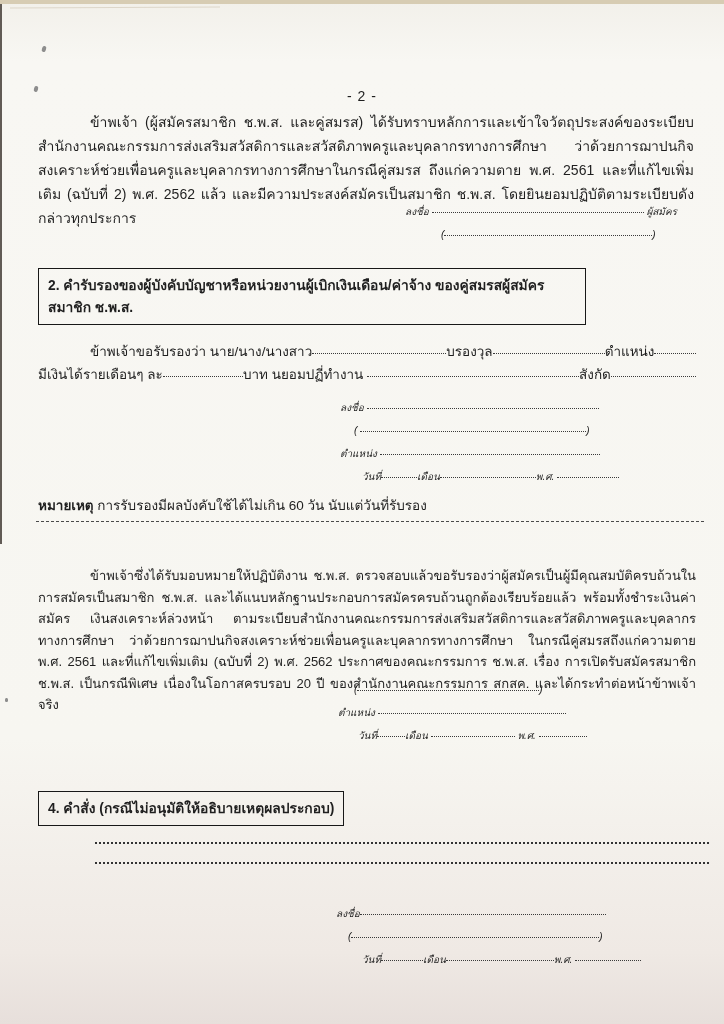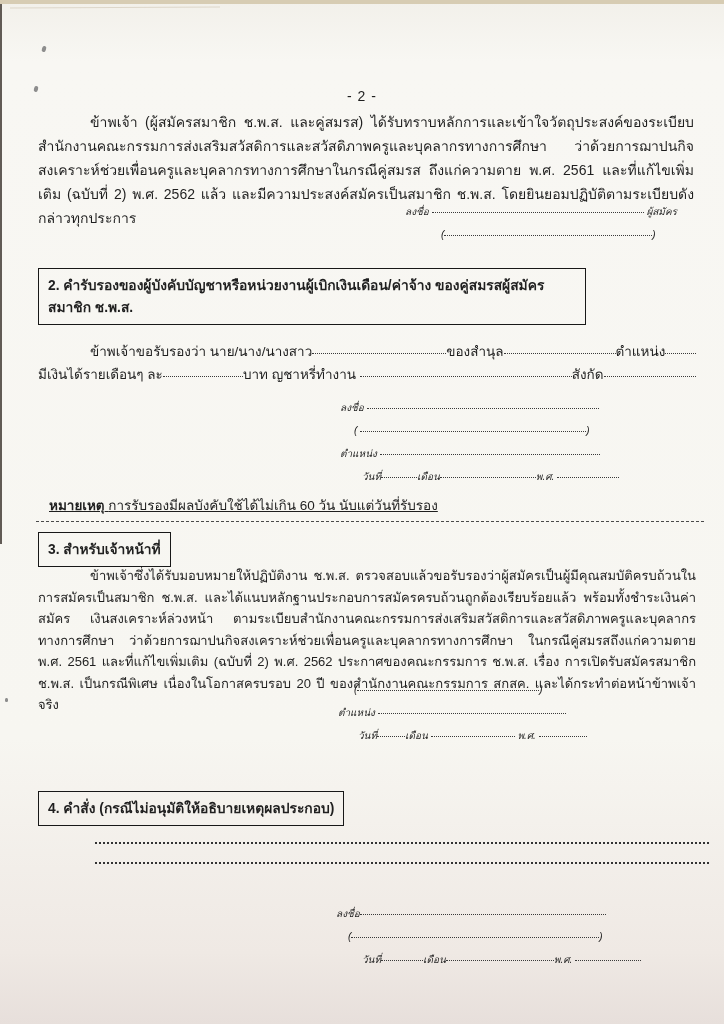--- a/index.html
+++ b/index.html
@@ -60,29 +60,29 @@
       <span>(</span><span class="dl" style="width:208px;"></span><span>)</span>
     </div>
   </div>
 
   <div class="abs box" style="left:38px;top:268px;width:528px;">2. คำรับรองของผู้บังคับบัญชาหรือหน่วยงานผู้เบิกเงินเดือน/ค่าจ้าง ของคู่สมรสผู้สมัครสมาชิก ช.พ.ส.</div>
 
   <div class="abs" style="left:38px;top:308px;width:658px;margin-top:32px;">
     <div class="row">
       <span style="padding-left:52px;">ข้าพเจ้าขอรับรองว่า นาย/นาง/นางสาว</span>
       <span class="dl" style="width:134px;"></span>
-      <span>ของสำนุล</span>
+      <span>บรองวุล</span>
       <span class="dl" style="width:112px;"></span>
       <span>ตำแหน่ง</span>
       <span class="dl fill"></span>
     </div>
     <div class="row">
       <span>มีเงินได้รายเดือนๆ ละ</span>
       <span class="dl" style="width:80px;"></span>
-      <span>บาท ญชาหรี่ทำงาน</span>&nbsp;
+      <span>บาท นยอมปฏี่ทำงาน</span>&nbsp;
       <span class="dl" style="width:212px;"></span>
       <span>สังกัด</span>
       <span class="dl fill"></span>
     </div>
   </div>
 
   <div class="abs sig" style="left:340px;top:396px;">
     <div>
       <span>ลงชื่อ</span>
       <span class="dl" style="width:232px;"></span>
@@ -92,27 +92,26 @@
     </div>
     <div>
       <span>ตำแหน่ง</span>
       <span class="dl" style="width:220px;"></span>
     </div>
     <div style="margin-left:22px;">
       <span>วันที่</span><span class="dl" style="width:36px;"></span><span>เดือน</span><span class="dl" style="width:96px;"></span><span>พ.ศ.</span>&nbsp;<span class="dl" style="width:62px;"></span>
     </div>
   </div>
 
-  <div class="abs note" style="left:49px;top:494px;text-decoration:underline;">
+  <div class="abs note" style="left:38px;top:494px;">
     <b class="inl">หมายเหตุ</b>&nbsp;<span>การรับรองมีผลบังคับใช้ได้ไม่เกิน 60 วัน นับแต่วันที่รับรอง</span>
   </div>
 
   <div class="abs dash-sep" style="left:36px;top:521px;width:668px;"></div>
 
-  <div class="abs box" style="left:38px;top:532px;">3. สำหรับเจ้าหน้าที่</div>
 
   <div class="abs para3" style="left:38px;top:565px;width:658px;text-indent:52px;">ข้าพเจ้าซึ่งได้รับมอบหมายให้ปฏิบัติงาน ช.พ.ส. ตรวจสอบแล้วขอรับรองว่าผู้สมัครเป็นผู้มีคุณสมบัติครบถ้วนในการสมัครเป็นสมาชิก ช.พ.ส. และได้แนบหลักฐานประกอบการสมัครครบถ้วนถูกต้องเรียบร้อยแล้ว พร้อมทั้งชำระเงินค่าสมัคร เงินสงเคราะห์ล่วงหน้า ตามระเบียบสำนักงานคณะกรรมการส่งเสริมสวัสดิการและสวัสดิภาพครูและบุคลากรทางการศึกษา ว่าด้วยการฌาปนกิจสงเคราะห์ช่วยเพื่อนครูและบุคลากรทางการศึกษา ในกรณีคู่สมรสถึงแก่ความตาย พ.ศ. 2561 และที่แก้ไขเพิ่มเติม (ฉบับที่ 2) พ.ศ. 2562 ประกาศของคณะกรรมการ ช.พ.ส. เรื่อง การเปิดรับสมัครสมาชิก ช.พ.ส. เป็นกรณีพิเศษ เนื่องในโอกาสครบรอบ 20 ปี ของสำนักงานคณะกรรมการ สกสค. และได้กระทำต่อหน้าข้าพเจ้าจริง</div>
 
   <div class="abs sig" style="left:338px;top:678px;">
     <div style="margin-left:16px;">
       <span>(</span><span class="dl" style="width:182px;"></span><span>)</span>
     </div>
     <div>
       <span>ตำแหน่ง</span>
       <span class="dl" style="width:188px;"></span>

